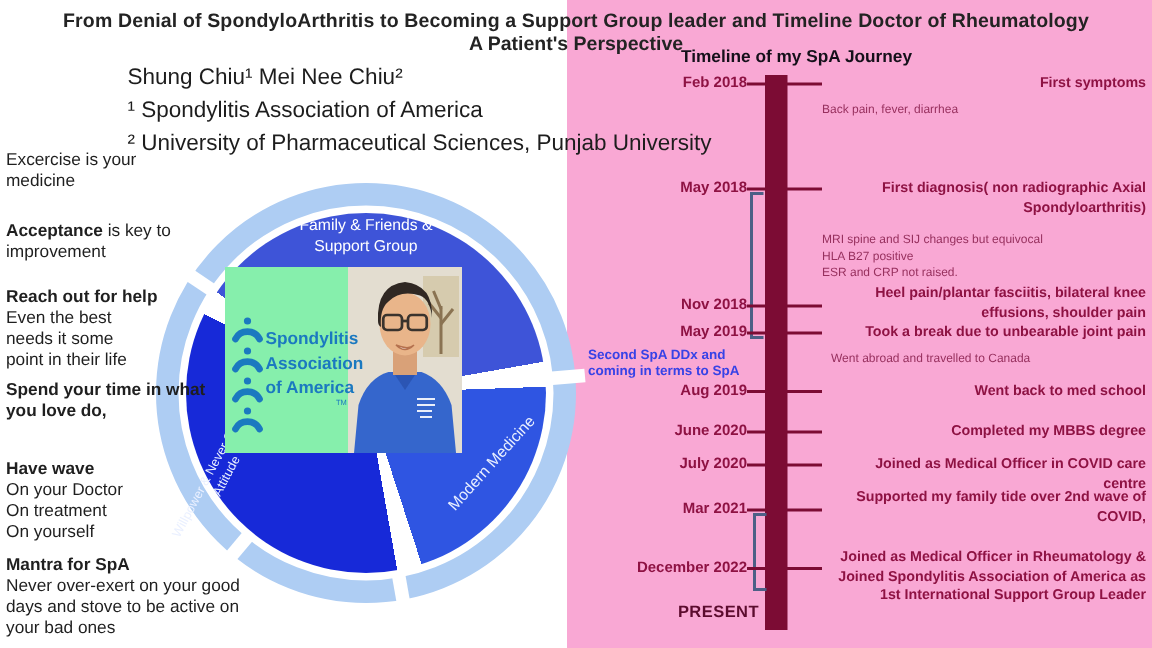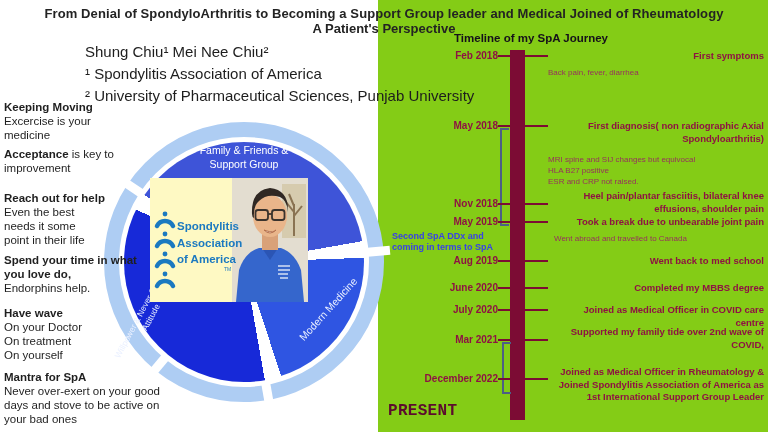--- a/index.html
+++ b/index.html
@@ -36,46 +36,46 @@
            #3e54d8 304deg 360deg); }
   .wheel-top-label { position:absolute; left:57px; top:36px; width:170px; text-align:center;
          color:#fff; font-size:10.5px; font-weight:500; white-space:pre-line; line-height:1.3; }
   .wheel-left-label { position:absolute; left:-16px; top:196px; width:120px; text-align:center;
          color:#eaf0ff; font-size:8.5px; white-space:pre-line; line-height:1.25;
          transform:rotate(-62deg); }
   .wheel-right-label { position:absolute; left:168px; top:195px; width:116px; text-align:center;
          color:#eaf0ff; font-size:10.5px; transform:rotate(-48deg); }
 
   
-  .card { position:absolute; left:48px; top:70px; width:158px; height:124px; background:#fef9c3; display:flex; }
+  .card { position:absolute; left:48px; top:70px; width:158px; height:124px; background:#86efac; display:flex; }
   .logo-zone { width:82px; height:124px; position:relative; }
   .logo-text { position:absolute; left:27px; top:14px; color:#1b79c0; font-weight:bold;
                font-size:11.5px; line-height:1.45; white-space:pre-line; }
   .logo-tm { position:absolute; left:74px; top:50px; color:#1b79c0; font-size:5px; }
   .photo-zone { width:76px; height:124px; }
 
   
-  .panel { position:absolute; left:378px; top:0; width:390px; height:432px; background:#84cc16; z-index:0; }
+  .panel { position:absolute; left:378px; top:0; width:390px; height:432px; background:#f9a8d4; z-index:0; }
   .panel-title { position:absolute; left:76px; top:32px; font-size:11.5px; font-weight:bold; color:#15101a; }
   .tl-bar { position:absolute; left:132px; top:50px; width:15px; height:370px; background:#7c0c34; }
   .tl-entry { position:absolute; left:0; width:390px; }
   .tl-date { position:absolute; left:8px; top:0; width:112px; text-align:right;
              font-size:10px; font-weight:bold; color:#8e1243; }
   .tl-tick { position:absolute; left:120px; top:5px; width:50px; height:2px; background:#7c0c34; }
   .tl-texts { margin-left:170px; width:216px; }
   .tl-heading { font-size:9.5px; font-weight:bold; color:#8e1243; line-height:1.32;text-align:right; }
   .tl-sub { margin-top:4px; font-size:8px; color:#97305e; line-height:1.4; white-space:pre-line; }
   .bracket { position:absolute; width:9px; border-left:2px solid #4d5f86;
              border-top:2px solid #4d5f86; border-bottom:2px solid #4d5f86; }
   #bracket-1 { left:122px; top:128px; height:98px; }
   #bracket-2 { left:124px; top:342px; height:52px; }
   .side-note { position:absolute; left:14px; top:231px; width:102px; font-size:9px; font-weight:bold;
                color:#3742e6; line-height:1.25; }
-  .present { position:absolute; left:10px; top:402px; width:118px; 
-             font-size:16px; font-weight:bold; color:#5c0c2e; letter-spacing:.3px;font-family:Liberation Mono, monospace; }
+  .present { position:absolute; left:10px; top:402px; width:118px; text-align:right;
+             font-size:11px; font-weight:bold; color:#5c0c2e; letter-spacing:.3px; }
   #e-0 { top:50px; } #e-1 { top:84px; } #e-2 { top:120px; } #e-3 { top:190px; }
   #e-4 { top:216px; } #e-5 { top:255px; } #e-6 { top:282px; } #e-7 { top:304px; }
   #e-8 { top:326px; } #e-9 { top:366px; }
 </style>
 </head>
 <body>
 
 <div class="page">
 
   <div class="panel">
@@ -160,45 +160,44 @@
       <div class="tl-texts">
         <div class="tl-heading">Joined as Medical Officer in Rheumatology &amp; Joined Spondylitis Association of America as 1st International Support Group Leader</div>
       </div>
     </div>
 
     <div class="side-note">Second SpA DDx and coming in terms to SpA</div>
     <div class="present">PRESENT</div>
   </div>
 
   <div class="title-wrap">
-    <div class="title-line1">From Denial of SpondyloArthritis to Becoming a Support Group leader and Medical Joined of Rheumatology</div>
+    <div class="title-line1">From Denial of SpondyloArthritis to Becoming a Support Group leader and Timeline Doctor of Rheumatology</div>
     <div class="title-line2">A Patient's Perspective</div>
   </div>
 
   <div class="authors">
     <div>Shung Chiu¹ Mei Nee Chiu²</div>
     <div>¹ Spondylitis Association of America</div>
     <div>² University of Pharmaceutical Sciences, Punjab University</div>
   </div>
 
   <div class="tip" id="tip-0">
-    <b class="blockhead">Keeping Moving</b><span class="rest">Excercise is your
+    <span class="rest">Excercise is your
 medicine</span>
   </div>
   <div class="tip" id="tip-1">
     <b>Acceptance</b><span class="rest"> is key to improvement</span>
   </div>
   <div class="tip" id="tip-2">
     <b class="blockhead">Reach out for help</b><span class="rest">Even the best
 needs it some
 point in their life</span>
   </div>
   <div class="tip" id="tip-3">
     <b>Spend your time in what you love do,</b>
-    <span class="rest" style="display:block">Endorphins help.</span>
   </div>
   <div class="tip" id="tip-4">
     <b class="blockhead">Have wave</b><span class="rest">On your Doctor
 On treatment
 On yourself</span>
   </div>
   <div class="tip" id="tip-5">
     <b class="blockhead">Mantra for SpA</b><span class="rest">Never over-exert on your good
 days and stove to be active on
 your bad ones</span>

